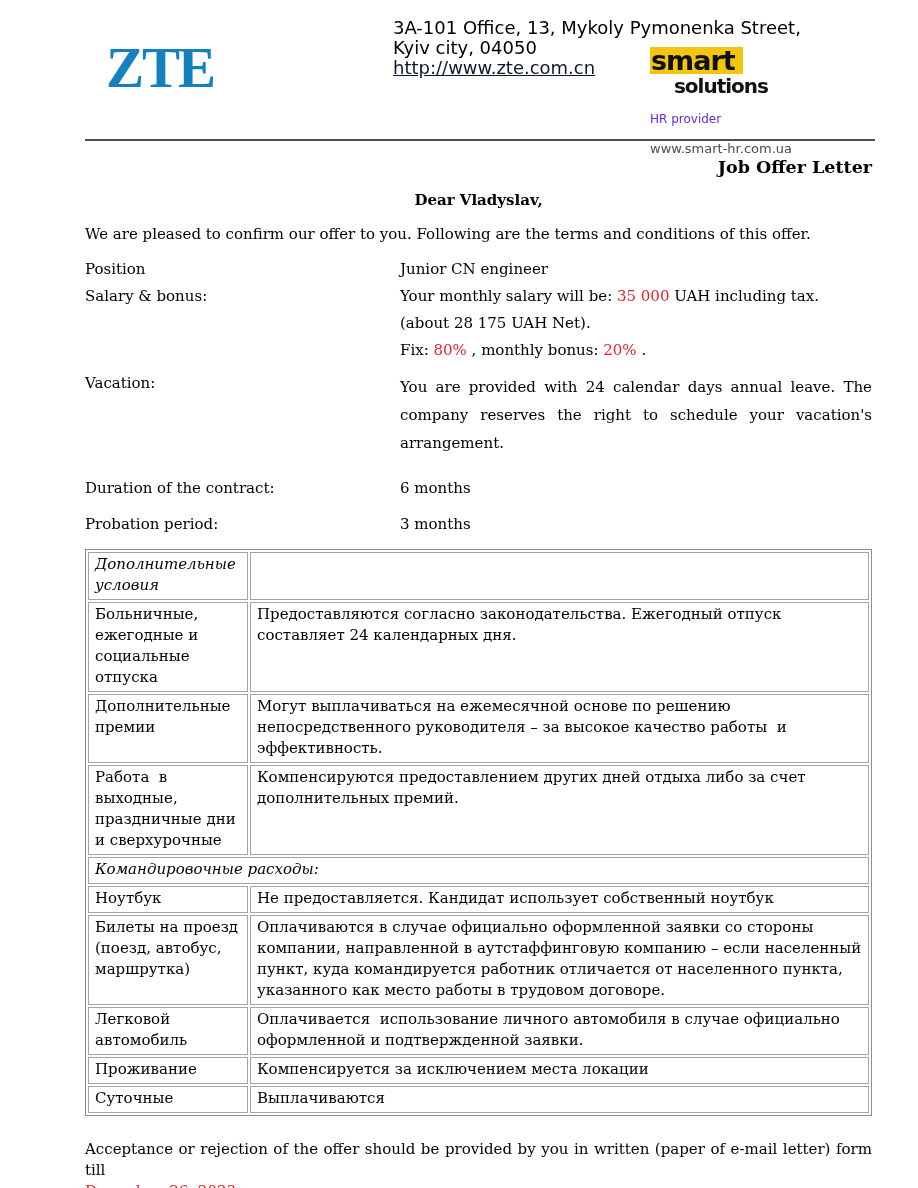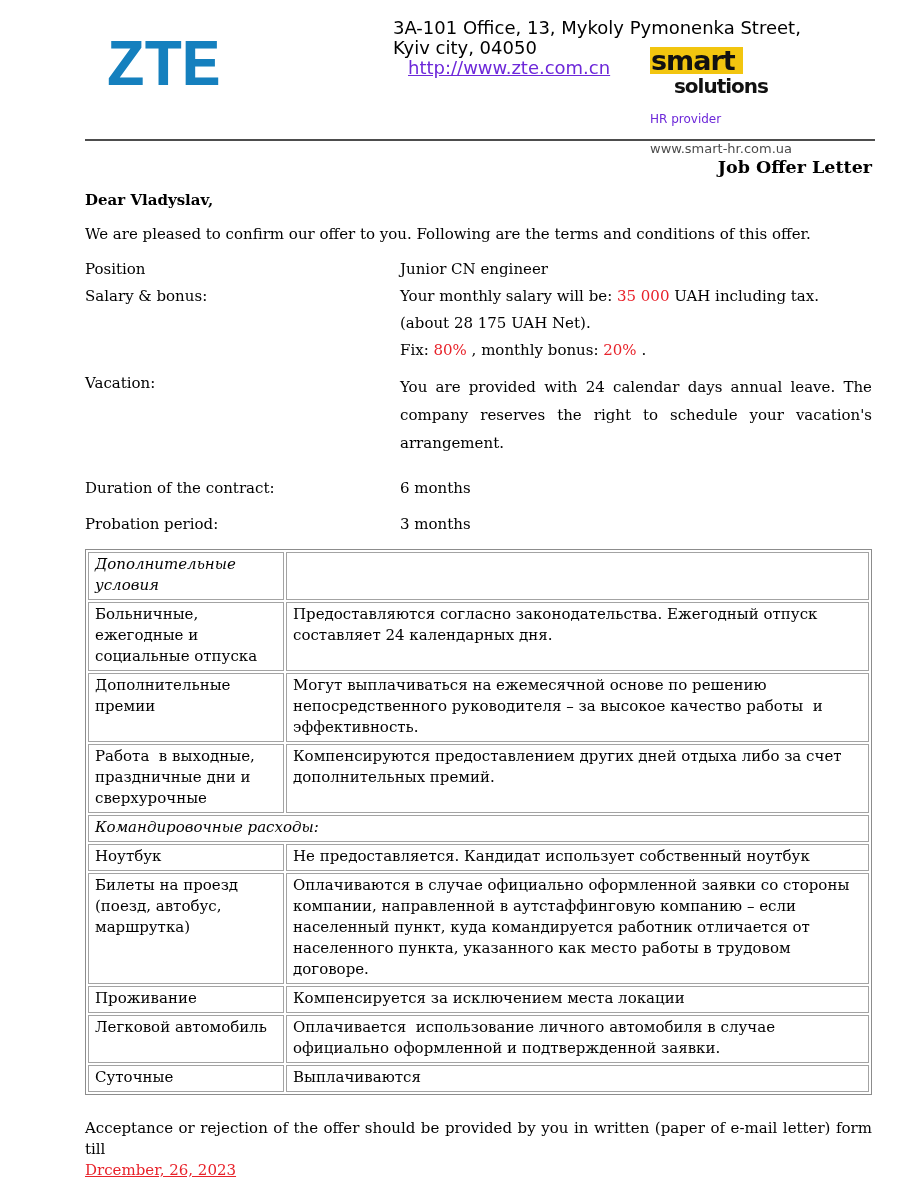--- a/index.html
+++ b/index.html
@@ -12,41 +12,40 @@
     font-family: "DejaVu Serif", serif;
     color: #000000;
     overflow: hidden;
   }
 
   
   .zte-logo {
     position: absolute;
     left: 106px;
     top: 26px;
-    font-family: Liberation Mono, monospace;
-    font-weight: bold;
-    font-size: 66px;
+    font-family: Liberation Serif, serif;
+    font-weight: bold;
+    font-size: 57px;
     line-height: 84px;
     letter-spacing: -2px;
     color: #1580be;
   }
   .address-block {
     position: absolute;
     left: 393px;
     top: 18px;
     font-family: "DejaVu Sans", sans-serif;
     font-size: 18px;
     line-height: 20px;
     color: #000000;
   }
   .website-link {
-    color: #6d28d9;
+    color: #0f172a;
     text-decoration: underline;
     cursor: pointer;
-    margin-left: 15px;
   }
   .smart-logo {
     position: absolute;
     left: 650px;
     top: 47px;
     font-family: "DejaVu Sans", sans-serif;
   }
   .smart-word1 {
     display: inline-block;
     background: #f2c50f;
@@ -92,21 +91,21 @@
     width: 787px;
     font-size: 15px;
     line-height: 21px;
   }
   .doc-title {
     text-align: right;
     font-size: 17.5px;
     font-weight: bold;
     margin: 0 0 7px 0;
   }
-  .salutation { font-weight: bold; margin: 12px 0 13px 0; }
+  .salutation { font-weight: bold; margin: 12px 0 13px 0; text-align: center; }
   .intro { margin: 0 0 14px 0; }
 
   .kv-row { display: flex; margin: 0 0 6px 0; }
   .kv-label { width: 315px; flex: 0 0 315px; }
   .kv-value { flex: 1; }
   .kv-value p { margin: 0 0 6px 0; }
   .justified { text-align: justify; }
   .vacation-text { line-height: 28px; margin: 0; }
   .kv-gap { margin-bottom: 15px; }
   .red { color: #e8222a; }
@@ -120,21 +119,21 @@
     border: 1px solid #8c8c8c;
     font-size: 15px;
     line-height: 21px;
   }
   .cond-table td {
     border: 1px solid #a3a3a3;
     padding: 1px 6px 3px 6px;
     vertical-align: top;
     white-space: pre-wrap;
   }
-  .cond-table td.col-label { width: 196px; }
+  .cond-table td.col-label { width: 160px; }
   .italic { font-style: italic; }
 
   
   .closing { margin-top: 23px; }
   .closing p { margin: 0 0 13px 0; }
   .deadline {
     color: #e8222a;
     text-decoration: underline;
   }
 </style>
@@ -222,28 +221,28 @@
         </tr>
         <tr>
           <td class="col-label">Ноутбук</td>
           <td>Не предоставляется. Кандидат использует собственный ноутбук</td>
         </tr>
         <tr>
           <td class="col-label">Билеты на проезд (поезд, автобус, маршрутка)</td>
           <td>Оплачиваются в случае официально оформленной заявки со стороны компании, направленной в аутстаффинговую компанию – если населенный пункт, куда командируется работник отличается от населенного пункта, указанного как место работы в трудовом договоре.</td>
         </tr>
         <tr>
+          <td class="col-label">Легковой автомобиль</td>
+          <td>Оплачивается  использование личного автомобиля в случае официально оформленной и подтвержденной заявки.</td>
+        </tr>
+        <tr>
           <td class="col-label">Проживание</td>
           <td>Компенсируется за исключением места локации</td>
         </tr>
         <tr>
-          <td class="col-label">Легковой автомобиль</td>
-          <td>Оплачивается  использование личного автомобиля в случае официально оформленной и подтвержденной заявки.</td>
-        </tr>
-        <tr>
           <td class="col-label">Суточные</td>
           <td>Выплачиваются</td>
         </tr>
       </tbody>
     </table>
 
     <div class="closing">
       <p class="justified"><span>Acceptance or rejection of the offer should be provided by you in written (paper of e-mail letter) form till </span><br><span class="deadline">Drcember, 26, 2023</span></p>
 
     </div>

